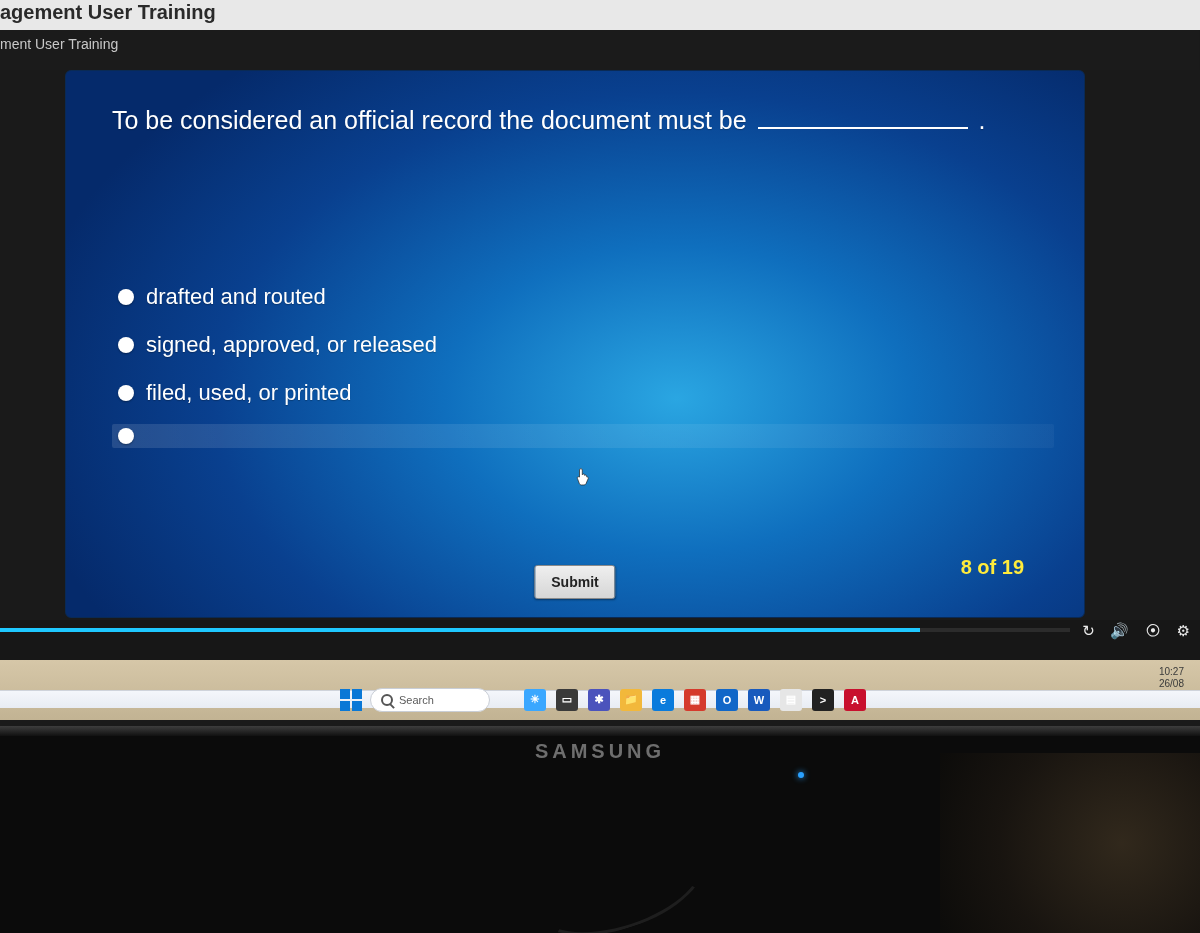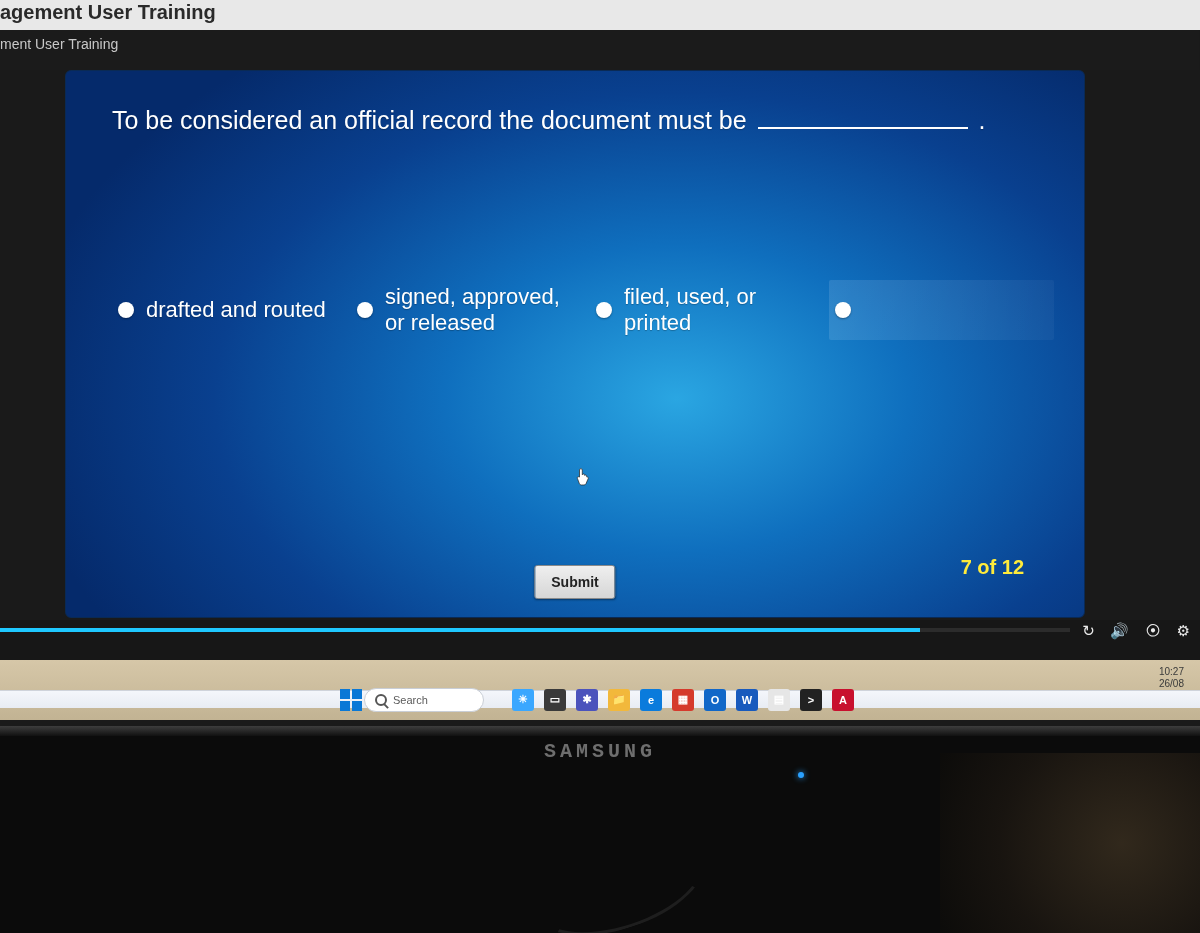--- a/index.html
+++ b/index.html
@@ -51,22 +51,23 @@
       display: inline-block;
       border-bottom: 2px solid #fff;
       width: 210px;
       height: 1.05em;
       vertical-align: baseline;
       margin: 0 4px;
     }
     .options {
       margin-top: 145px;
       display: flex;
-      flex-direction: row;
+      flex-direction: column;
       gap: 14px;
+      align-items: center;
     }
     .option {
       display: flex;
       align-items: center;
       gap: 12px;
       padding: 4px 8px 4px 6px;
       cursor: pointer;
       border-radius: 2px;
       width: 100%;
     }
@@ -155,21 +156,21 @@
     }
     .taskbar {
       position: absolute;
       left: 0; right: 0; top: 690px;
       height: 18px;
       background: linear-gradient(#f4f6fb, #e8ecf3);
       border-top: 1px solid #cfd3db;
       display: flex;
       align-items: center;
       padding-left: 340px;
-      gap: 2px;
+      gap: 8px;
     }
     .win {
       width: 22px; height: 22px;
       display: grid;
       grid-template-columns: 1fr 1fr;
       grid-template-rows: 1fr 1fr;
       gap: 2px;
     }
     .win span:nth-child(1){background:#0a78d6;}
     .win span:nth-child(2){background:#0a78d6;}
@@ -231,21 +232,21 @@
       position: absolute;
       top: 0; left: 0; right: 0;
       height: 10px;
       background: linear-gradient(#3d3d3d, #111);
     }
     .brand {
       position: absolute;
       top: 740px;
       left: 50%;
       transform: translateX(-50%);
-      font-family: Liberation Mono, monospace;
+      font-family: Liberation Sans, sans-serif;
       font-weight: 700;
       font-size: 20px;
       letter-spacing: 4px;
       color: #6e6e6e;
     }
     .led {
       position: absolute;
       top: 772px;
       left: 798px;
       width: 6px; height: 6px;
@@ -299,21 +300,21 @@
         <div class="radio"></div>
         <div class="opt-text">filed, used, or printed</div>
       </div>
       <div class="option hover">
         <div class="radio"></div>
       </div>
     </div>
 
   <button class="submit">Submit</button>
 
-  <div class="counter">7 of 12</div>
+  <div class="counter">8 of 19</div>
 
   <svg class="cursor" viewBox="0 0 20 28">
     <path d="M7 2c1 0 2 .8 2 2v7l1-1c1-1 3 .3 2.3 1.7l1-.4c1.4-.5 2.6 1.2 1.8 2.4l.9.1c1.6.2 2 2 1.2 3l-3 7c-.5 1-1.5 1.6-2.6 1.6H7.5c-1 0-2-.6-2.5-1.5L2 16c-.7-1.3.6-2.8 2-2.3l1 .4V4c0-1.2 1-2 2-2z" fill="#fff" stroke="#222" stroke-width="1"></path>
   </svg>
 </div>
 
 <div class="player">
   <div class="track">
     <div class="fill" id="progress-fill" style="width: 86%;"></div>
   </div>

